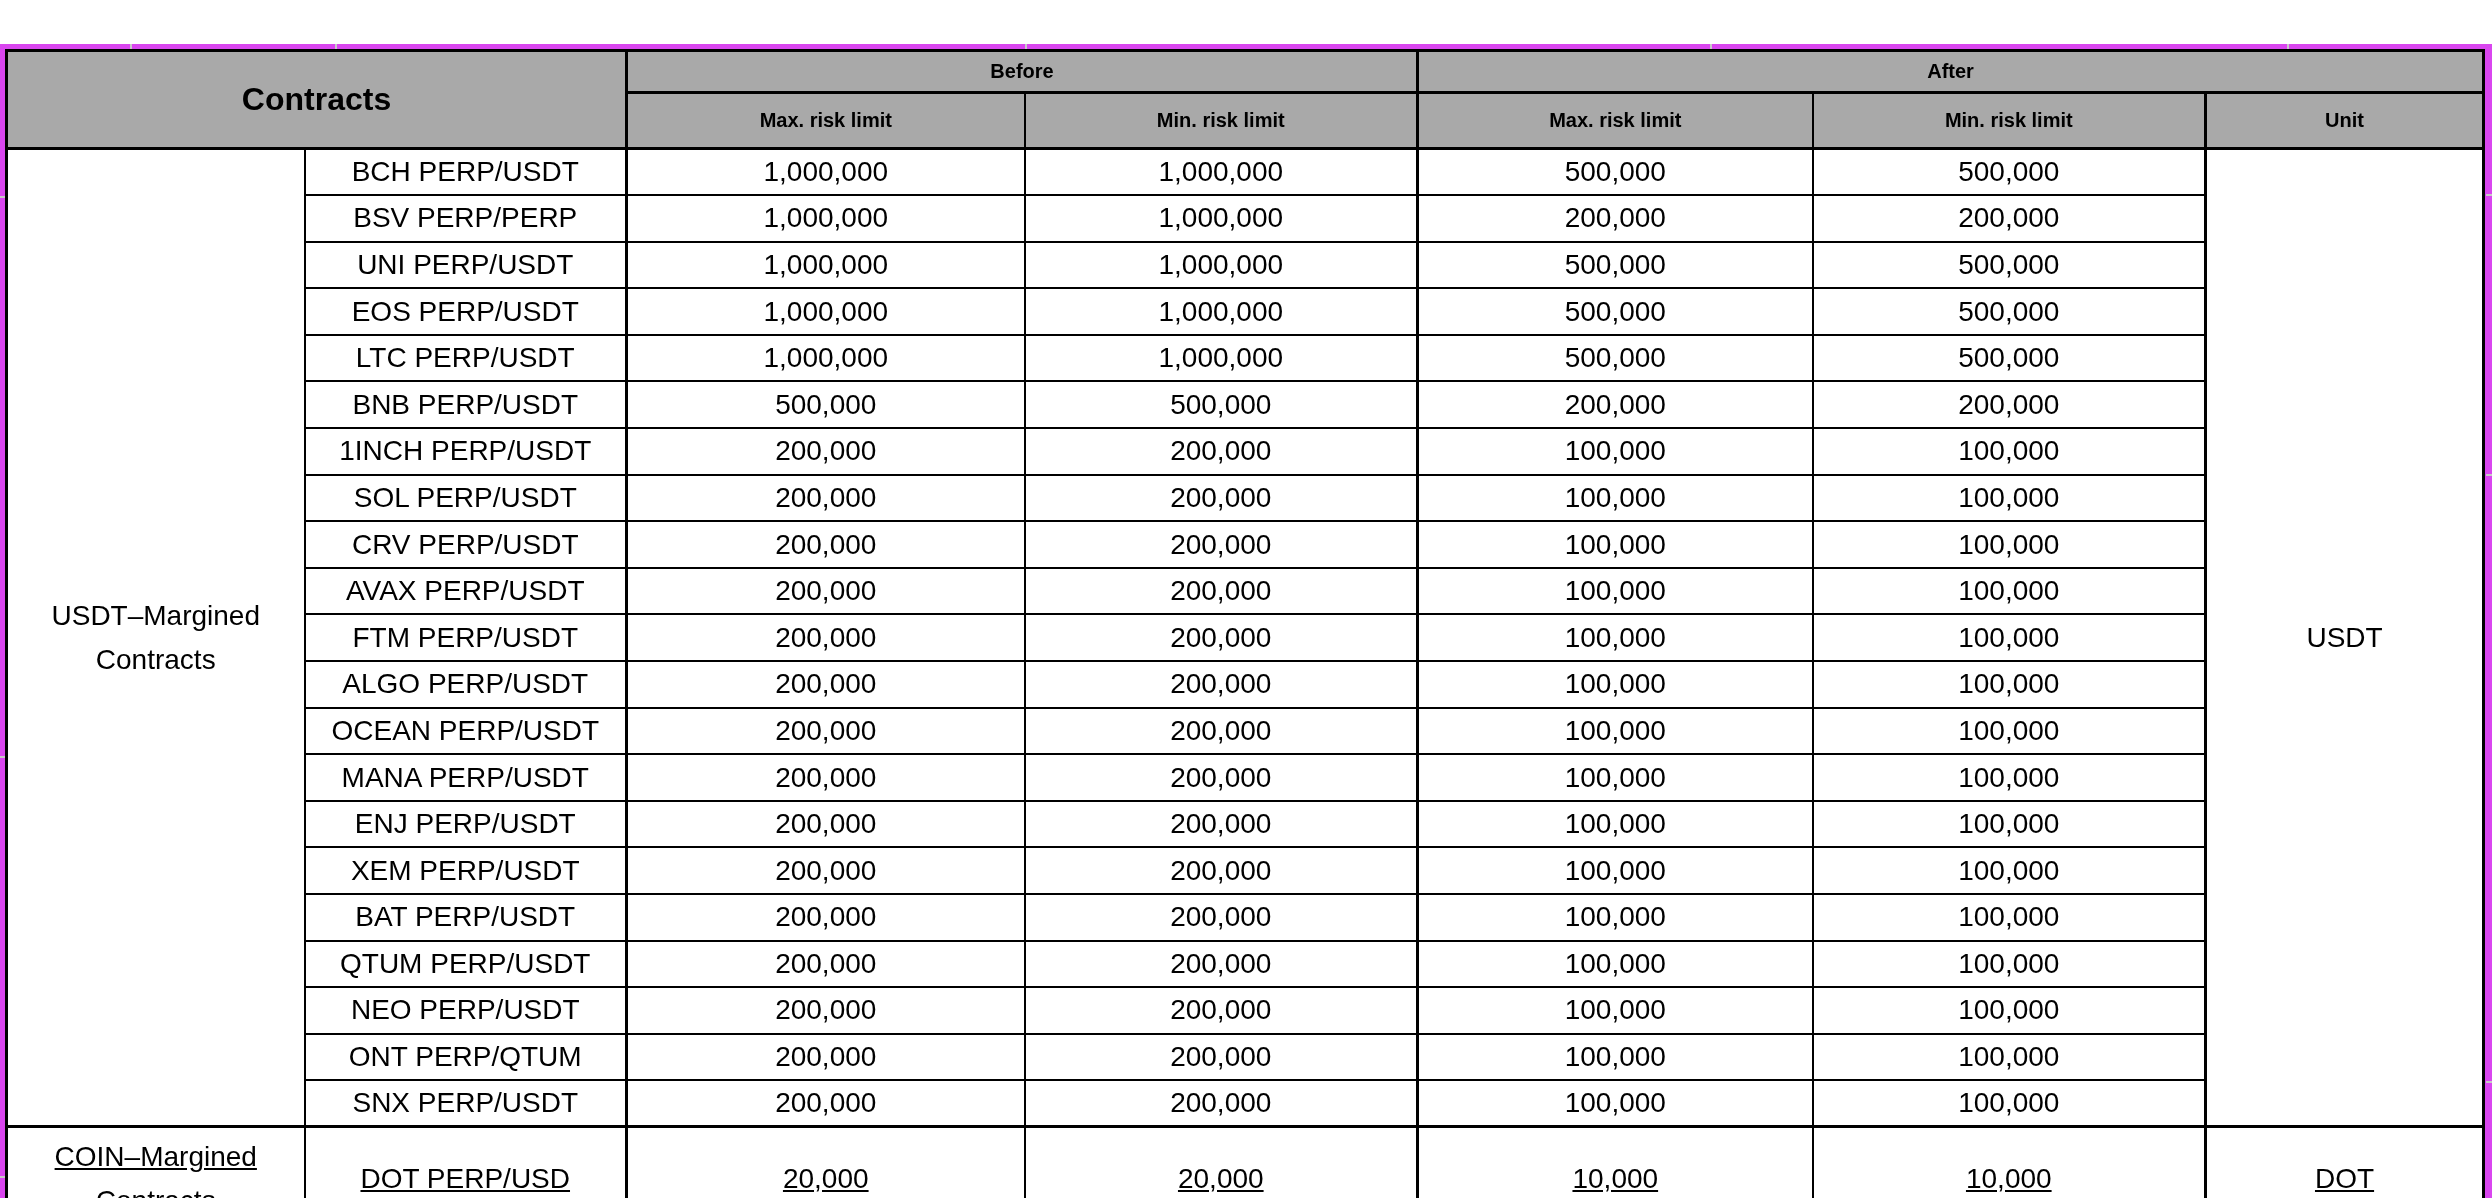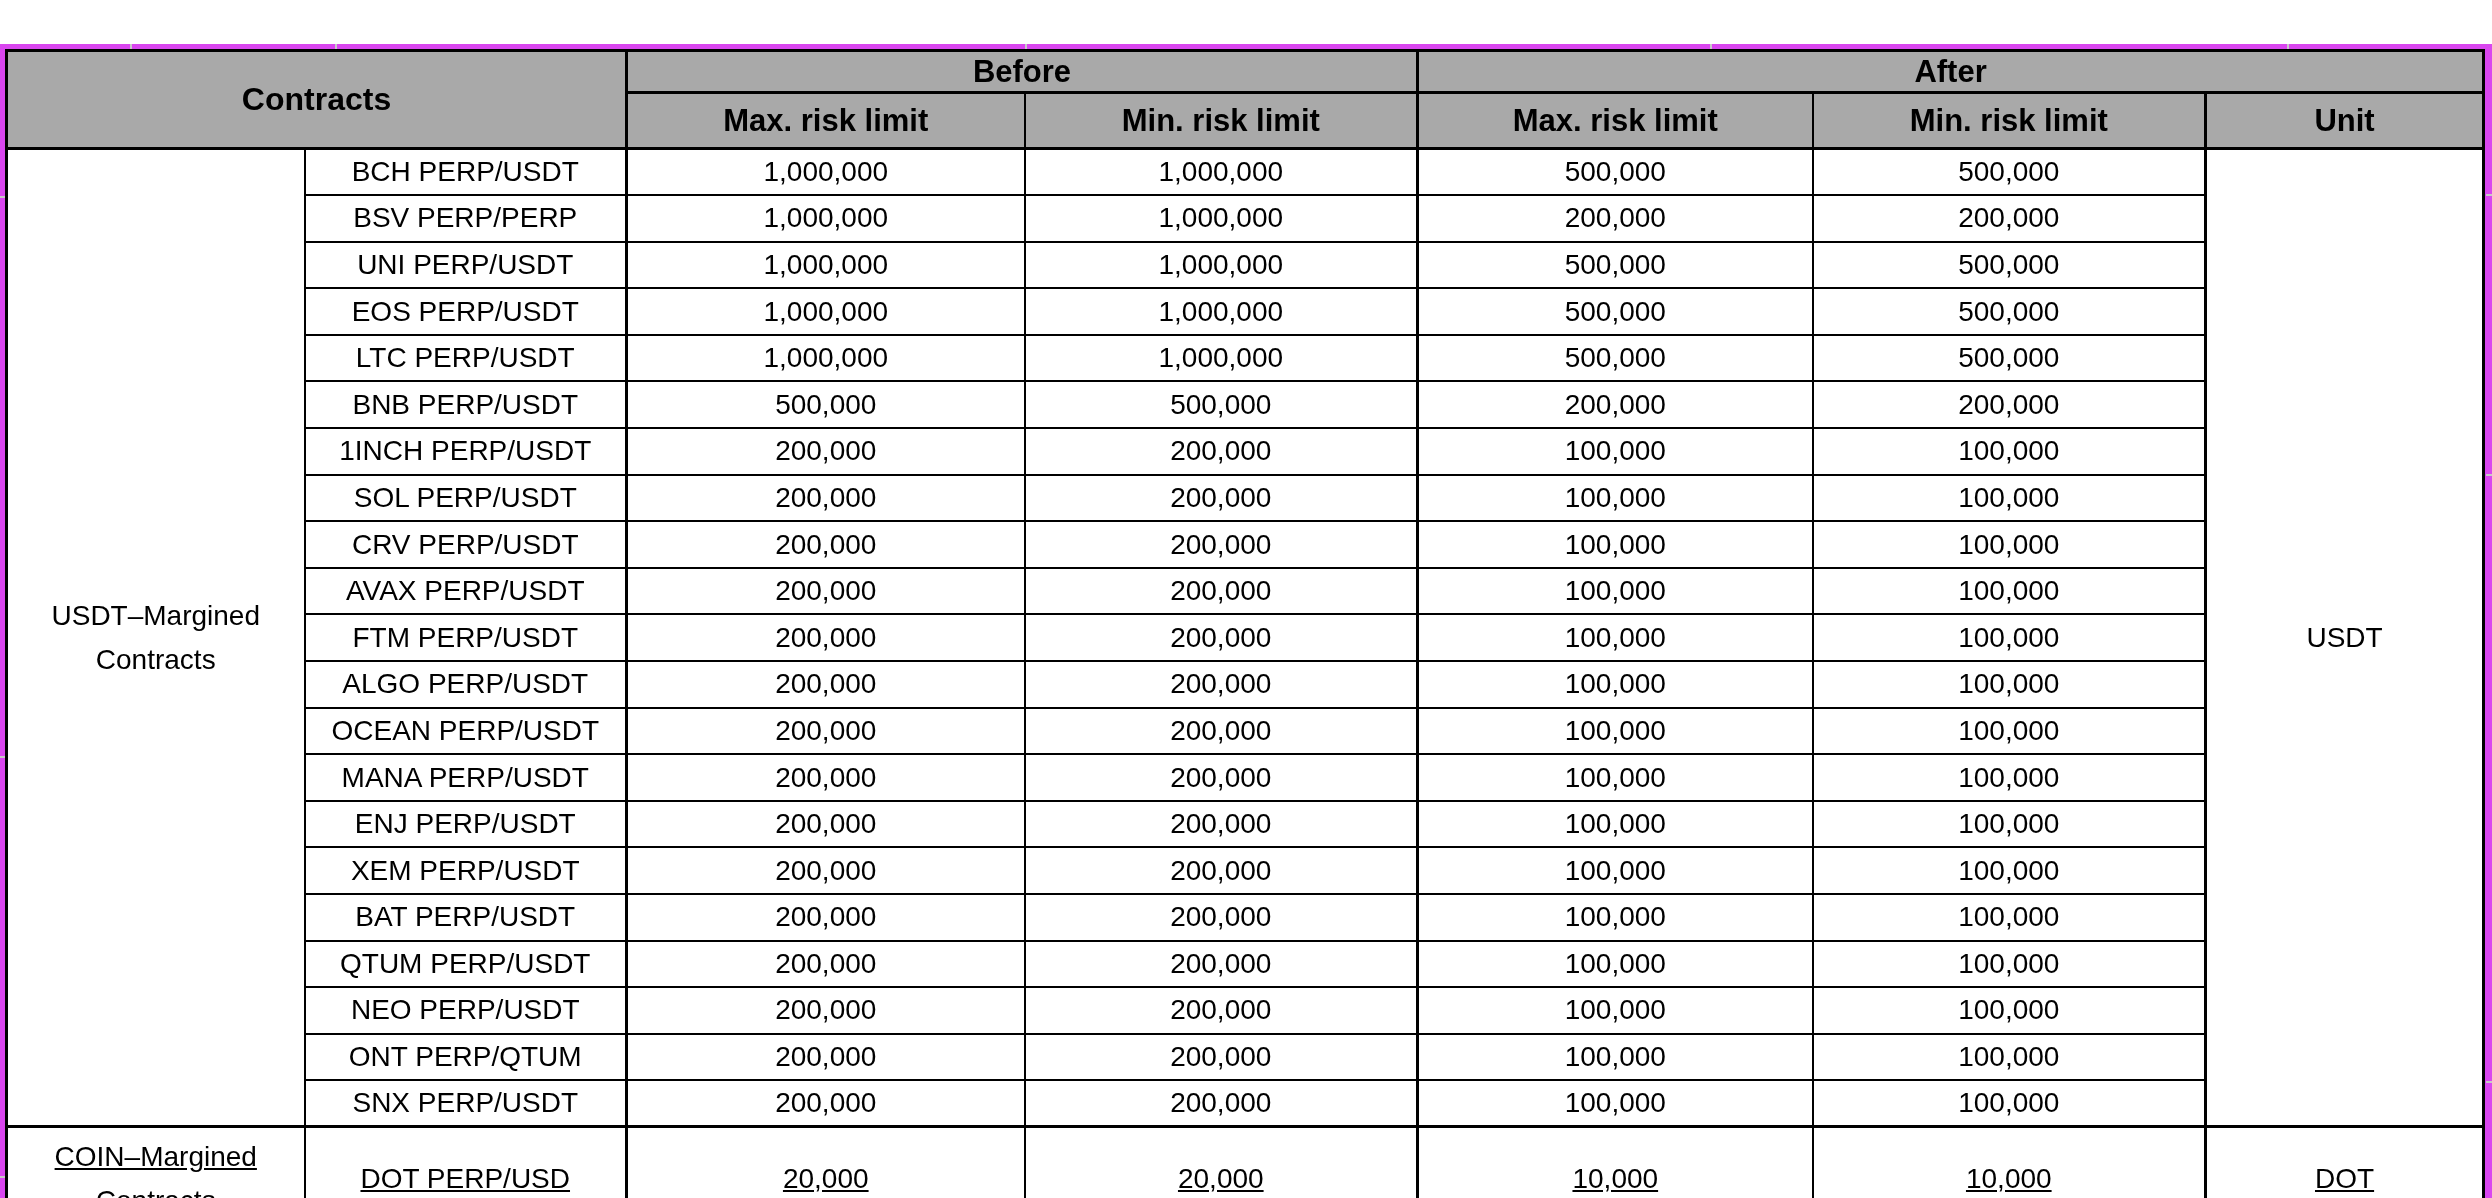--- a/index.html
+++ b/index.html
@@ -25,21 +25,21 @@
   .risk-table th, .risk-table td {
     border: 2px solid var(--border-color, #000);
     text-align: center;
     vertical-align: middle;
     padding: 0 2px;
     overflow: hidden;
   }
   .risk-table thead th {
     background: var(--header-bg, #a9a9a9);
     font-weight: bold;
-    font-size: 31px;
+    font-size: 20px;
   }
   .risk-table th.contracts-h { font-size: 32px; }
   .risk-table thead tr.hdr-top { height: 42px; }
   .risk-table thead tr.hdr-sub { height: 56px; }
   .risk-table thead tr.hdr-sub th { border-top-width: 3px; }
   .risk-table tbody tr { height: 46.6px; }
   .risk-table tbody tr.coin-row { height: 104px; text-decoration: underline; }
   .risk-table tbody tr.group-start > td { border-top-width: 3px; }
   .risk-table td { font-size: 28px; font-weight: normal; background: #ffffff; }
   .risk-table td.name-cell, .risk-table td.value-cell { white-space: nowrap; }

